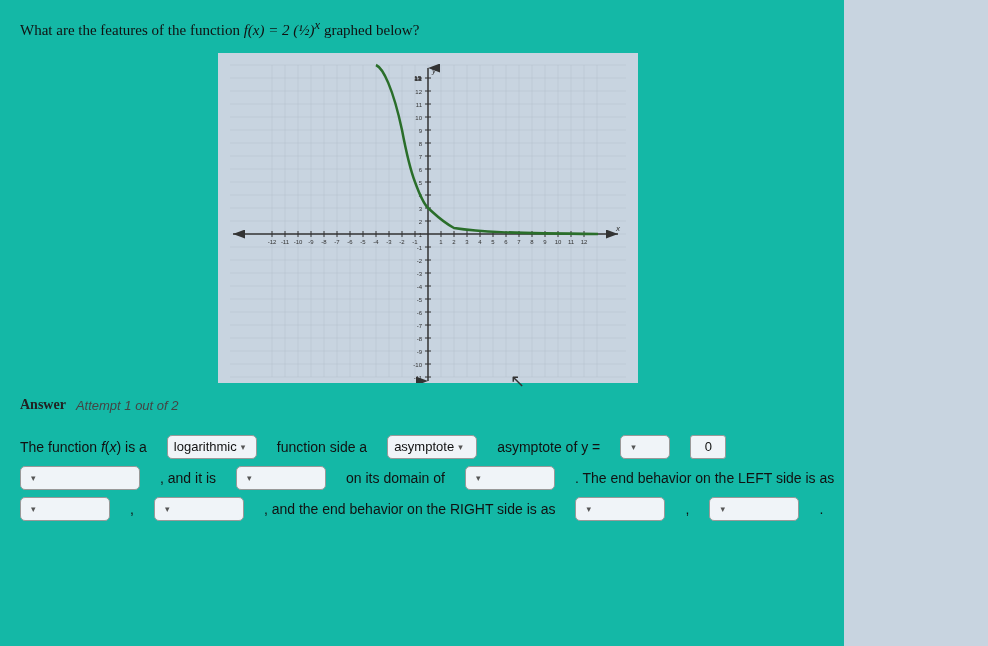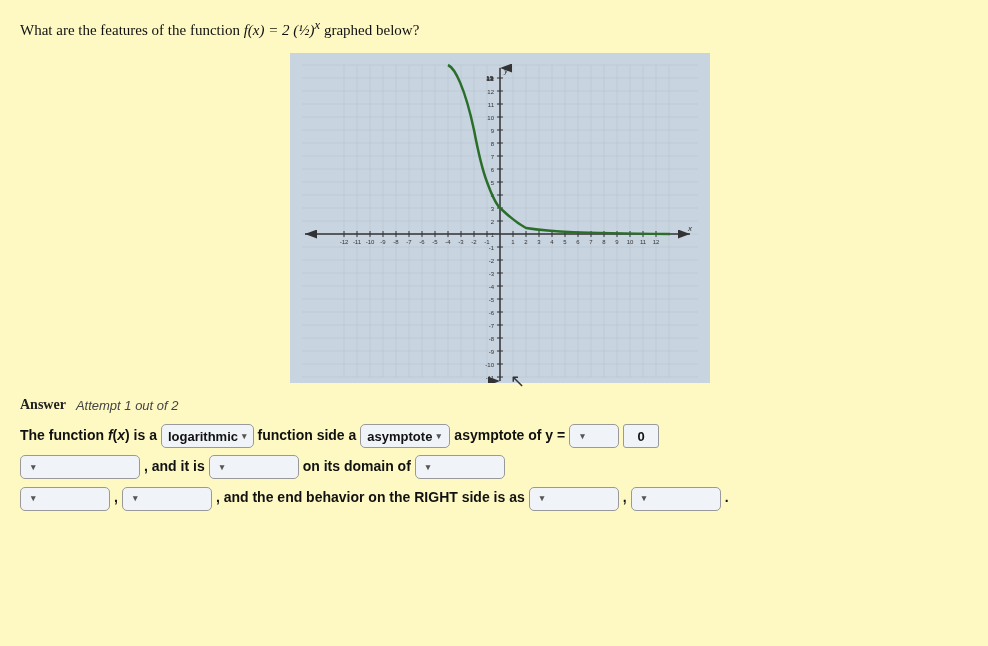--- a/index.html
+++ b/index.html
@@ -7,23 +7,23 @@
       background-color: #c8d4e0;
       font-family: Georgia, 'Times New Roman', serif;
       font-size: 14px;
       color: #222;
       width: 988px;
       min-height: 646px;
       position: relative;
       overflow: hidden;
     }
     .page-container {
-      width: 988px;
+      width: 844px;
       min-height: 646px;
-      background-color: #fef9c3;
+      background-color: #14b8a6;
       padding: 18px 8px 10px 20px;
       position: relative;
     }
     .question-text {
       font-size: 15px;
       margin-bottom: 14px;
       color: #111;
       font-family: Georgia, serif;
     }
     .question-text .math {
@@ -41,24 +41,23 @@
       display: flex;
       flex-direction: column;
       gap: 6px;
       font-size: 14px;
       font-family: Arial, sans-serif;
       color: #111;
     }
     .answer-row {
       display: flex;
       flex-wrap: wrap;
-      align-items: flex-end;
-      gap: 4px;
+      align-items: flex-start;
+      gap: 20px;
       line-height: 1.8;
-      font-weight: bold;
     }
     .dropdown {
       display: inline-flex;
       align-items: center;
       border: 1.5px solid #999;
       border-radius: 5px;
       background: #f0f4f8;
       padding: 2px 6px;
       font-size: 13px;
       cursor: pointer;
@@ -312,21 +311,21 @@
 
         <text x="204" y="10" font-size="8" fill="#333" font-family="Arial,sans-serif" font-style="italic">y</text>
 
         <text x="388" y="168" font-size="8" fill="#333" font-family="Arial,sans-serif" font-style="italic">x</text>
       </svg>
     </div>
   </div>
 
   <div style="position:absolute; top:370px; left:510px; font-size:18px; color:#333; pointer-events:none;">↖</div>
 
-  <div style="display:flex; align-items:center; gap:10px; margin-bottom:10px;">
+  <div style="display:flex; align-items:center; gap:10px; margin-bottom:22px;">
     <span style="font-weight:bold; font-size:14px;">Answer</span>
     <span style="font-size:13px; color:#444; font-style:italic; font-family:Arial,sans-serif;">Attempt 1 out of 2</span>
   </div>
 
   <div class="answer-rows">
 
     <div class="answer-row">
       <span>The function <i>f</i>(<i>x</i>) is  a </span>
       <span class="dropdown">
         <span>logarithmic</span>
@@ -355,20 +354,21 @@
       <span>, and it is</span>
       <span class="dropdown">
         <span></span>
         <span class="dropdown-arrow">▾</span>
       </span>
       <span> on its domain of</span>
       <span class="dropdown">
         <span></span>
         <span class="dropdown-arrow">▾</span>
       </span>
+      <span>. The end behavior on the LEFT side is as</span>
     </div>
 
     <div class="answer-row">
       <span class="dropdown">
         <span></span>
         <span class="dropdown-arrow">▾</span>
       </span>
       <span>,</span>
       <span class="dropdown">
         <span></span>

